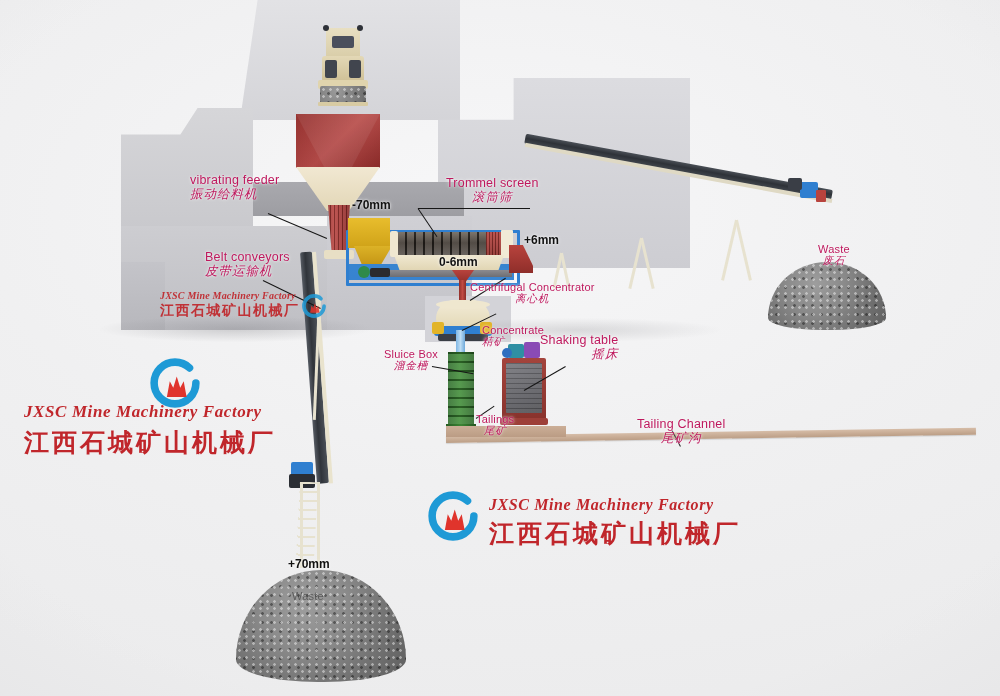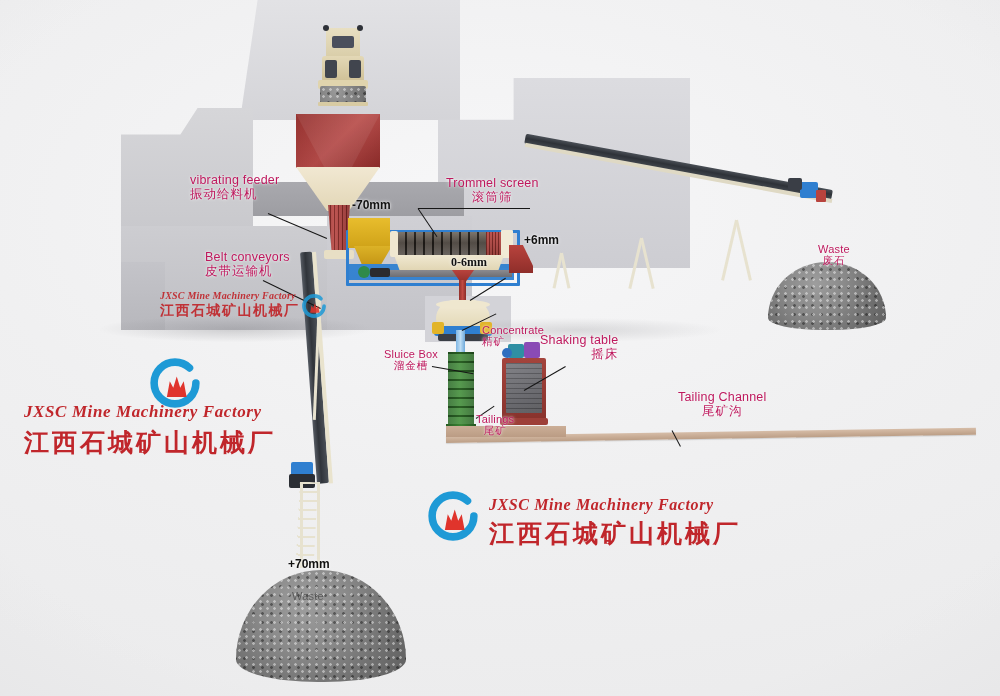--- a/index.html
+++ b/index.html
@@ -73,21 +73,21 @@
 
   
   .lbl {
     position: absolute;
     color: #be185d;
     line-height: 1.12;
     white-space: nowrap;
     text-shadow: 0 0 2px rgba(255,255,255,.85), 0 0 4px rgba(255,255,255,.6);
   }
   .lbl .en { font-size: 12.5px; letter-spacing: .2px; }
-  .lbl .cn { font-size: 12.5px; letter-spacing: 1px; }
+  .lbl .cn { font-size: 12.5px; letter-spacing: 1px; font-style: italic; }
   .lbl.small .en { font-size: 11px; }
   .lbl.small .cn { font-size: 10.5px; }
   .lbl.size { font-size: 12px; font-weight: 600; color: #111; }
 
   .leader {
     position: absolute;
     height: 0; border-top: 1.3px solid #161616;
     transform-origin: left center;
   }
 
@@ -328,20 +328,24 @@
   <div class="lbl" style="left:205px; top:250px;">
     <div class="en">Belt conveyors</div>
     <div class="cn">皮带运输机</div>
   </div>
 
   <div class="lbl" style="left:446px; top:176px;">
     <div class="en">Trommel screen</div>
     <div class="cn" style="text-align:center;"><span>滚筒筛</span></div>
   </div>
 
+  <div class="lbl small" style="left:470px; top:281px;">
+    <div class="en">Centrifugal Concentrator</div>
+    <div class="cn" style="text-align:center;"><span>离心机</span></div>
+  </div>
 
   <div class="lbl small" style="left:482px; top:324px;">
     <div class="en">Concentrate</div>
     <div class="cn" style="text-align:left;"><span>精矿</span></div>
   </div>
 
   <div class="lbl small" style="left:384px; top:348px;">
     <div class="en">Sluice Box</div>
     <div class="cn" style="text-align:center;"><span>溜金槽</span></div>
   </div>
@@ -349,38 +353,38 @@
   <div class="lbl" style="left:540px; top:333px;">
     <div class="en">Shaking table</div>
     <div class="cn" style="text-align:right;padding-left:14px;"><span>摇床</span></div>
   </div>
 
   <div class="lbl small" style="left:476px; top:413px;">
     <div class="en">Tailings</div>
     <div class="cn" style="text-align:center;"><span>尾矿</span></div>
   </div>
 
-  <div class="lbl" style="left:637px; top:390px;margin-left:41px;">
+  <div class="lbl" style="left:637px; top:417px;">
     <div class="en">Tailing Channel</div>
     <div class="cn" style="text-align:center;"><span>尾矿沟</span></div>
   </div>
 
   <div class="lbl small" style="left:818px; top:243px;">
     <div class="en">Waste</div>
     <div class="cn" style="text-align:center;"><span>废石</span></div>
   </div>
 
   <div class="lbl small" style="left:292px; top:590px; color:#2a2a2a; text-shadow:none; opacity:.55;">
     <div class="en">Waste</div>
   </div>
 
   <div class="lbl size" style="left:352px; top:199px;">
     <span>-70mm</span>
   </div>
-  <div class="lbl size" style="left:451px; top:256px;font-family:Liberation Serif, serif;">
+  <div class="lbl size" style="left:439px; top:256px;">
     <span>0-6mm</span>
   </div>
   <div class="lbl size" style="left:524px; top:234px;">
     <span>+6mm</span>
   </div>
   <div class="lbl size" style="left:288px; top:558px;">
     <span>+70mm</span>
   </div>
 
   <div class="wm" style="left:160px; top:290px; opacity:.92;">

